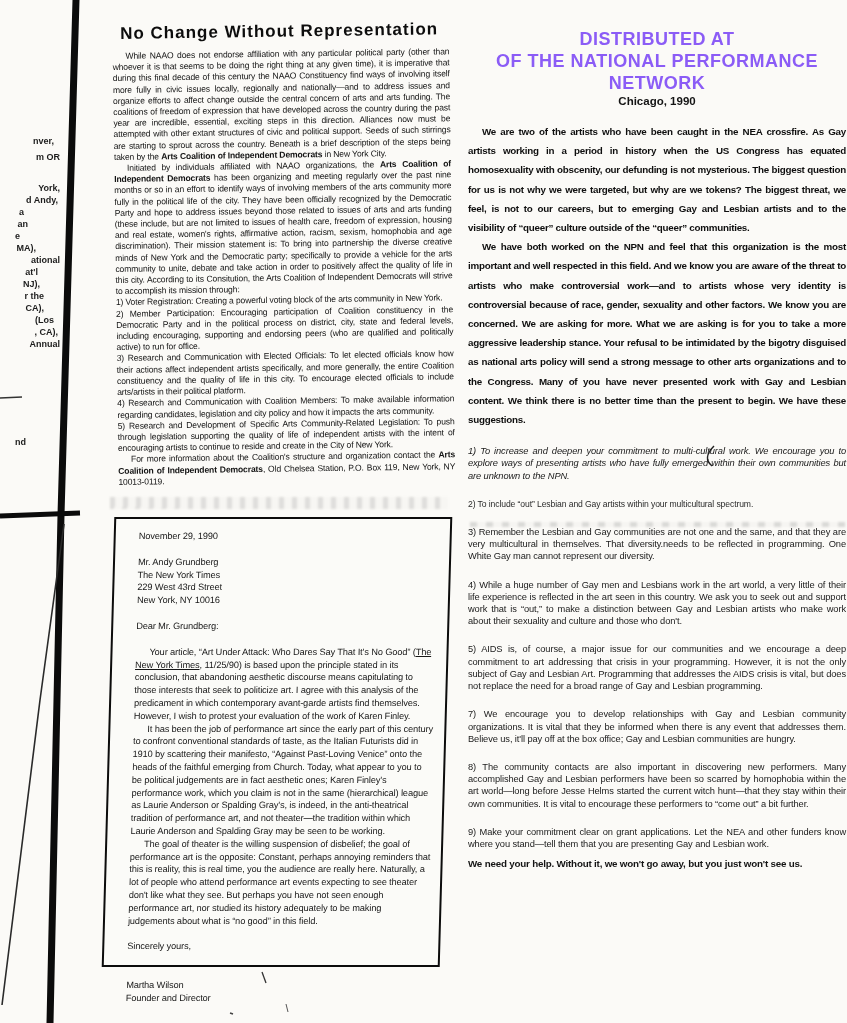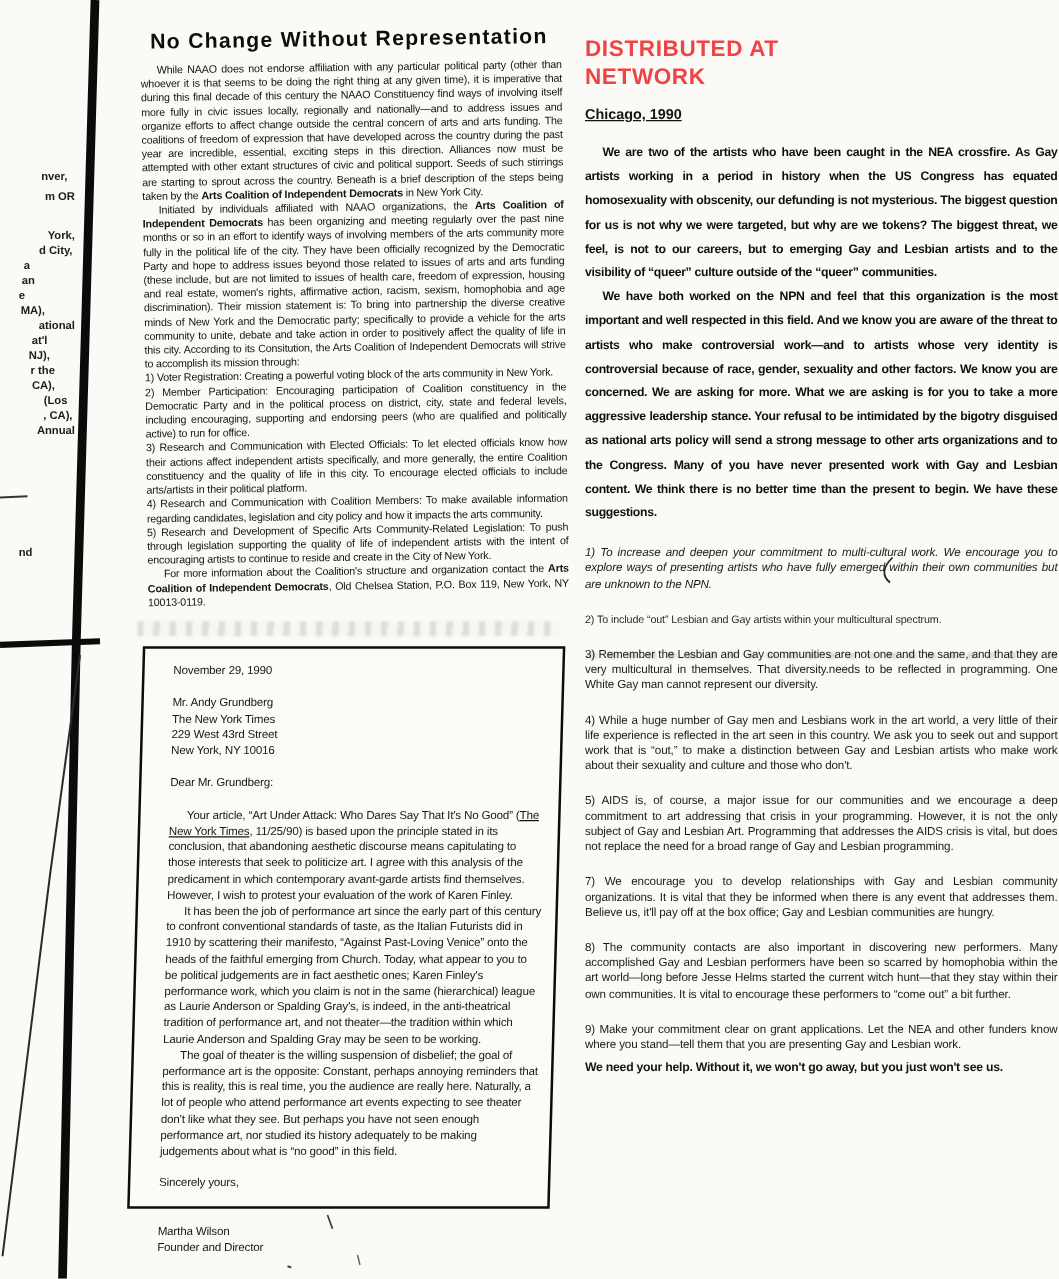--- a/index.html
+++ b/index.html
@@ -49,22 +49,22 @@
   .letter-inner{padding:11px 10px 0 23px;font-size:9.2px;line-height:12.8px;letter-spacing:-0.1px;color:#161616;}
   .lt-date{margin:0 0 13px 0;}
   .lt-addr div{margin:0;}
   .lt-sal{margin:13px 0;}
   .lp{margin:0;text-indent:14px;text-align:left;}
   .lt-close{margin:13px 0 0 0;}
   .lt-name{margin:26px 0 0 0;}
 
   
   .flyer{position:absolute;left:468px;top:28px;width:378px;}
-  .fhead{font-weight:bold;font-size:18px;line-height:22px;letter-spacing:.5px;color:#ef4444;}
-  .fsub{text-align:left;font-size:11.5px;font-weight:bold;margin-top:14px;text-decoration:underline;}
+  .fhead{text-align:center;font-weight:bold;font-size:18px;line-height:22px;letter-spacing:.5px;color:#8b5cf6;}
+  .fsub{text-align:center;font-size:11.5px;font-weight:bold;margin-top:1px;}
   .fp{margin:0;font-weight:bold;font-size:9.8px;line-height:19.2px;letter-spacing:-0.25px;text-align:justify;text-indent:14px;color:#0f0f0f;}
   .fp1{margin-top:15px;}
   .flist{margin-top:12px;font-size:9.3px;line-height:12.2px;letter-spacing:-0.1px;color:#1a1a1a;}
   .fitem{margin:16px 0 7px 0;text-align:justify;}
   .fitem-1{font-style:italic;margin-bottom:9px;}
   .fitem-2{font-size:8.6px;color:#2b2b2b;margin-bottom:9px;}
   .fclose{margin:5px 0 0 0;font-weight:bold;font-size:9.8px;line-height:13px;letter-spacing:-0.2px;}
   .sigs{margin:15px 0 0 212px;font-weight:bold;font-size:10px;line-height:14px;}
 </style>
 </head>
@@ -80,21 +80,21 @@
     <path d="M 714 446 q -12 12 -2 20" stroke="#222222" stroke-width="1.4" fill="none"></path>
     <line x1="262" y1="972" x2="266" y2="983" stroke="#333333" stroke-width="1.3"></line>
     <line x1="286" y1="1004" x2="288" y2="1012" stroke="#555555" stroke-width="1"></line>
     <line x1="230" y1="1013" x2="233" y2="1014" stroke="#444444" stroke-width="1.5"></line>
   </svg>
 
   <div class="margin-frags">
     <span class="mf" style="top:136px;right:8px">nver,</span>
     <span class="mf" style="top:152px;right:2px">m OR</span>
     <span class="mf" style="top:183px;right:2px">York,</span>
-    <span class="mf" style="top:195px;right:4px">d City,</span>
+    <span class="mf" style="top:195px;right:4px">d Andy,</span>
     <span class="mf" style="top:207px;right:38px">a</span>
     <span class="mf" style="top:219px;right:34px">an</span>
     <span class="mf" style="top:231px;right:42px">e</span>
     <span class="mf" style="top:243px;right:26px">MA),</span>
     <span class="mf" style="top:255px;right:2px">ational</span>
     <span class="mf" style="top:267px;right:24px">at'l</span>
     <span class="mf" style="top:279px;right:22px">NJ),</span>
     <span class="mf" style="top:291px;right:18px">r the</span>
     <span class="mf" style="top:303px;right:18px">CA),</span>
     <span class="mf" style="top:315px;right:8px">(Los</span>
@@ -133,20 +133,21 @@
       <p class="lp">The goal of theater is the willing suspension of disbelief; the goal of performance art is the opposite:  Constant, perhaps annoying reminders that this is reality, this is real time, you the audience are really here.  Naturally, a lot of people who attend performance art events expecting to see theater don't like what they see.  But perhaps you have not seen enough performance art, nor studied its history adequately to be making judgements about what is “no good” in this field.</p>
       <p class="lt-close">Sincerely yours,</p>
       <p class="lt-name">Martha Wilson</p>
       <p style="margin:0">Founder and Director</p>
     </div>
   </section>
 
   <section class="flyer">
     <div class="fhead">
       <div>DISTRIBUTED AT</div>
+      <div>OF THE NATIONAL PERFORMANCE</div>
       <div>NETWORK</div>
     </div>
     <div class="fsub">Chicago, 1990</div>
     <p class="fp fp1">We are two of the artists who have been caught in the NEA crossfire.  As Gay artists working in a period in history when the US Congress has equated homosexuality with obscenity, our defunding is not mysterious.  The biggest question for us is not why we were targeted, but why are we tokens?  The biggest threat, we feel, is not to our careers, but to emerging Gay and Lesbian artists and to the visibility of “queer” culture outside of the “queer” communities.</p>
     <p class="fp">We have both worked on the NPN and feel that this organization is the most important and well respected in this field.  And we know you are aware of the threat to artists who make controversial work—and to artists whose very identity is controversial because of race, gender, sexuality and other factors.  We know you are concerned.  We are asking for more.  What we are asking is for you to take a more aggressive leadership stance.  Your refusal to be intimidated by the bigotry disguised as national arts policy will send a strong message to other arts organizations and to the Congress.  Many of you have never presented work with Gay and Lesbian content.  We think there is no better time than the present to begin.  We have these suggestions.</p>
     <div class="flist">
       <p class="fitem fitem-1">1)  To increase and deepen your commitment to multi-cultural work.  We encourage you to explore ways of presenting artists who have fully emerged within their own communities but are unknown to the NPN.</p>
       <p class="fitem fitem-2">2)  To include “out” Lesbian and Gay artists within your multicultural spectrum.</p>
       <p class="fitem">3)  Remember the Lesbian and Gay communities are not one and the same, and that they are very multicultural in themselves.  That diversity.needs to be reflected in programming.  One White Gay man cannot represent our diversity.</p>
       <p class="fitem">4)  While a huge number of Gay men and Lesbians work in the art world, a very little of their life experience is reflected in the art seen in this country.  We ask you to seek out and support work that is “out,” to make a distinction between Gay and Lesbian artists who make work about their sexuality and culture and those who don't.</p>

